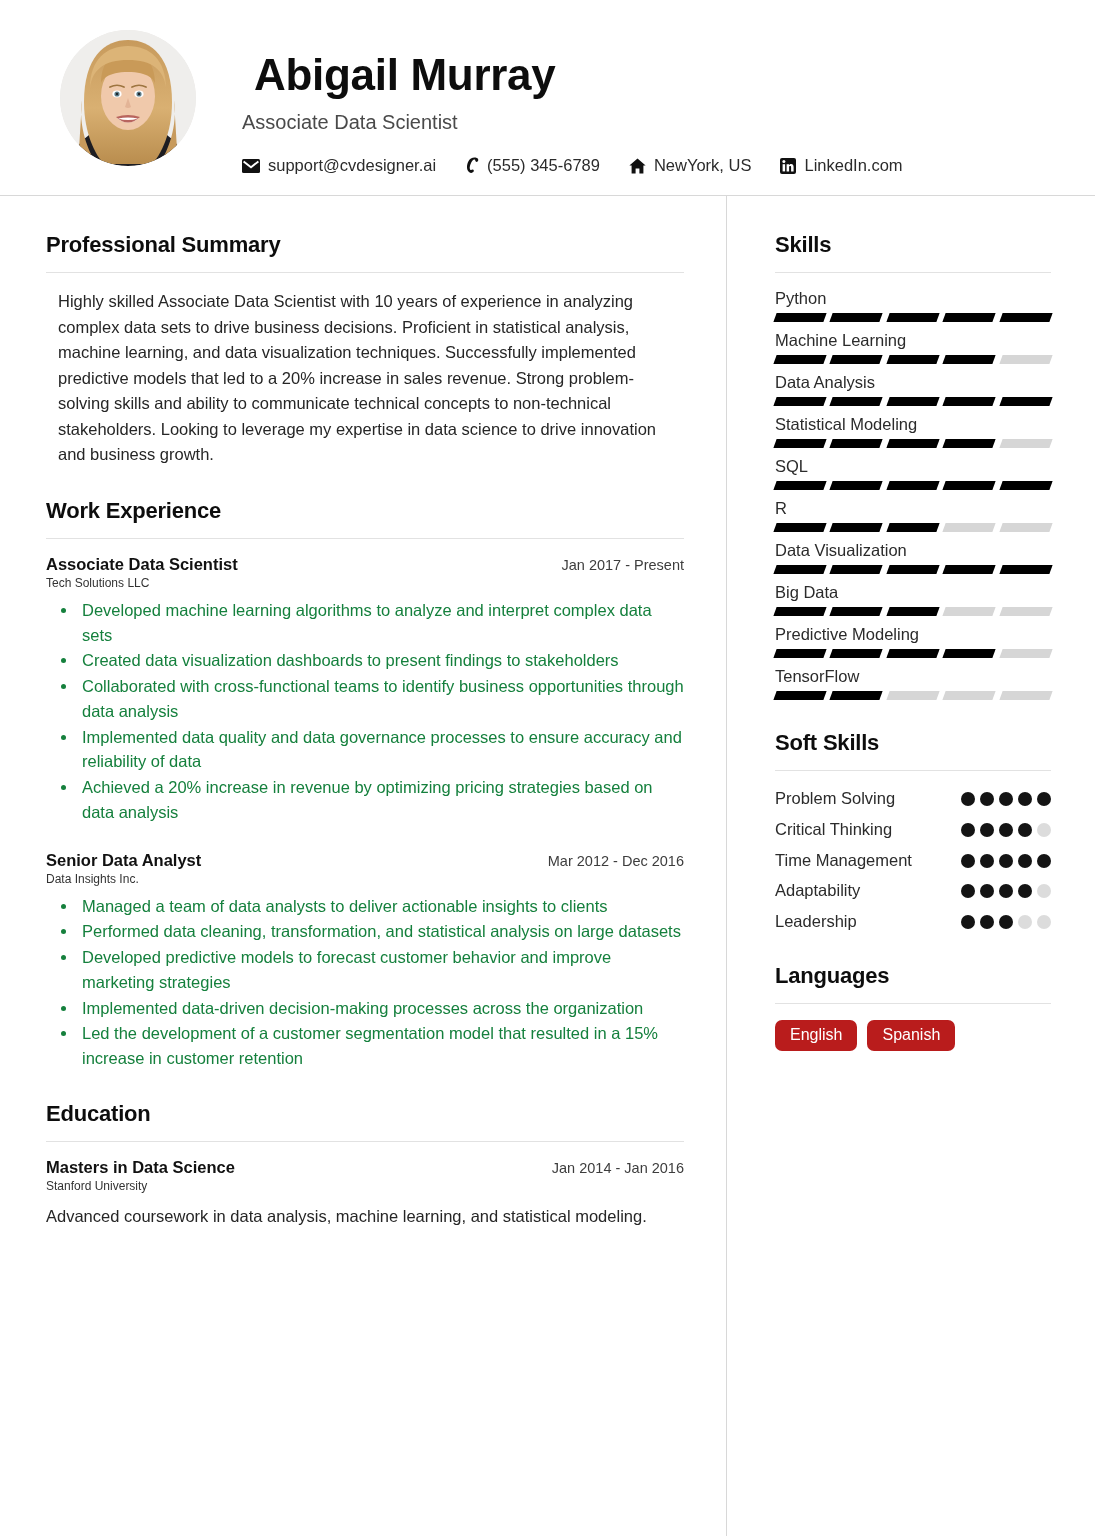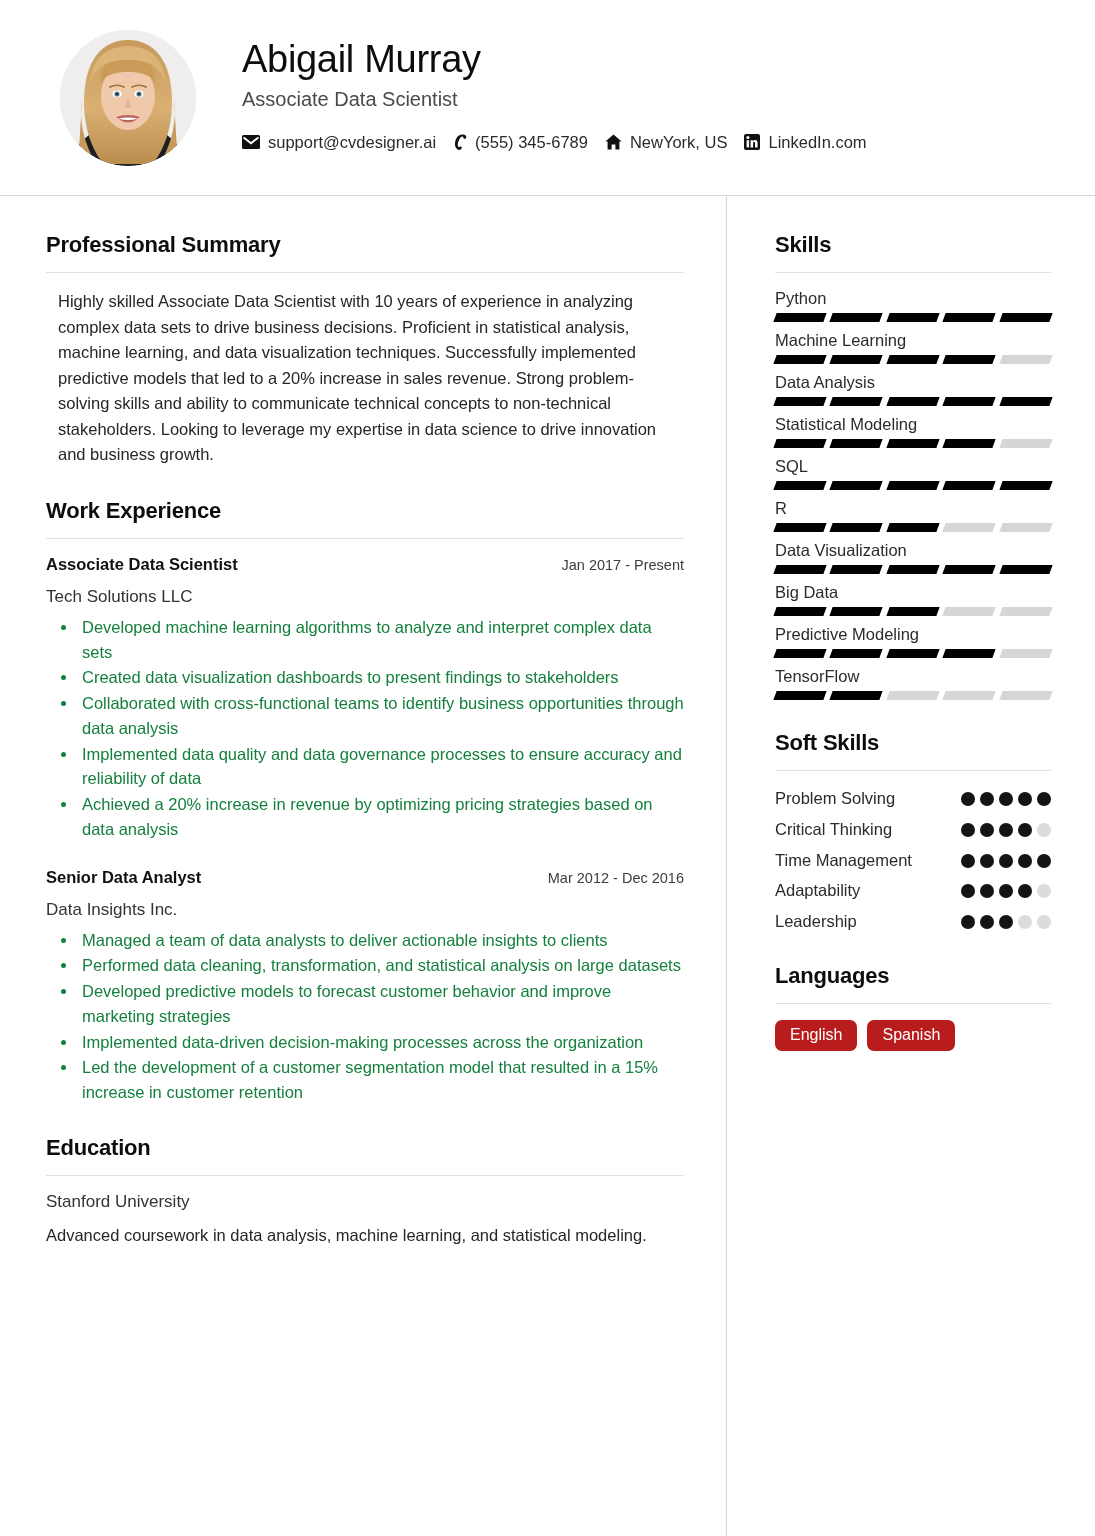--- a/index.html
+++ b/index.html
@@ -33,38 +33,38 @@
     margin-top: 8px;
     position: relative;
   }
   .avatar-svg { display: block; width: 100%; height: 100%; }
 
   .header-text {
     margin-left: 46px;
     padding-top: 16px;
   }
   .full-name {
-    font-size: 38px;
-    font-weight: normal;
+    font-size: 44px;
+    font-weight: bold;
     letter-spacing: -0.3px;
     line-height: 1.12;
-    margin: 0;
+    margin: 12px;
     color: #0d0d0d;
   }
   .job-title {
     font-size: 20px;
     color: #4a4a4a;
     margin-top: 7px;
     font-weight: 400;
   }
   .contact-row {
     display: flex;
     align-items: center;
     margin-top: 22px;
-    gap: 17px;
+    gap: 29px;
     font-size: 16.5px;
     color: #2b2b2b;
   }
   .contact-item {
     display: flex;
     align-items: center;
     gap: 8px;
     white-space: nowrap;
   }
   .contact-item svg { display: block; }
@@ -117,23 +117,23 @@
     font-weight: bold;
     color: #111;
   }
   .entry-date {
     font-size: 14.5px;
     color: #3d3d3d;
     white-space: nowrap;
     padding-left: 12px;
   }
   .entry-org {
-    font-size: 17px;
+    font-size: 12px;
     color: #333;
-    margin-top: 13px;
+    margin-top: 2px;
   }
   .entry-desc {
     font-size: 16.5px;
     color: #262626;
     line-height: 1.5;
     margin-top: 11px;
   }
   .bullets {
     margin: 8px 0 0 0;
     padding-left: 32px;
@@ -347,20 +347,24 @@
       </div>
     </div>
 
     <div style="height:22px"></div>
 
     <div class="section">
       <div class="section-title">Education</div>
       <div class="section-rule"></div>
 
       <div class="entry">
+        <div class="entry-head">
+          <span class="entry-role">Masters in Data Science</span>
+          <span class="entry-date">Jan 2014 - Jan 2016</span>
+        </div>
         <div class="entry-org">Stanford University</div>
         <div class="entry-desc">Advanced coursework in data analysis, machine learning, and statistical modeling.</div>
       </div>
 
       <div class="edu-gap"></div>
 
     </div>
 
   </div>
 

